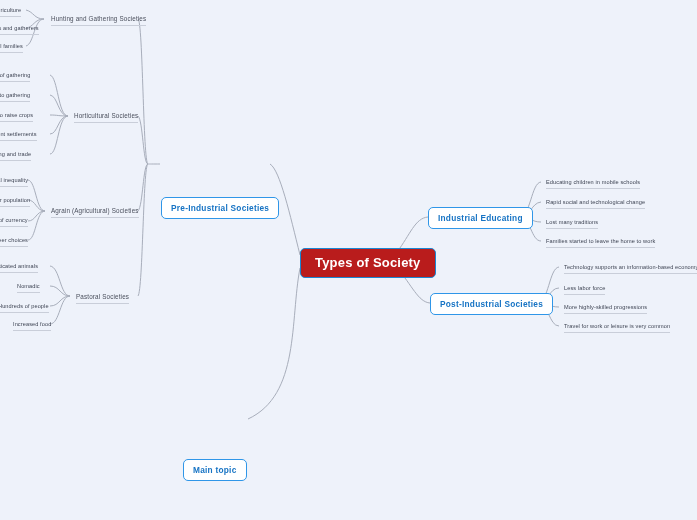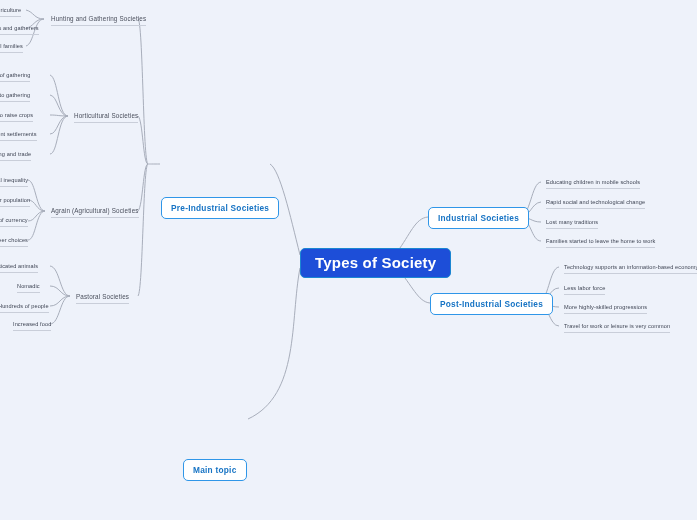--- a/index.html
+++ b/index.html
@@ -33,25 +33,25 @@
   }
 
   
   .node {
     position: absolute;
     box-sizing: border-box;
     white-space: nowrap;
   }
 
   .node.root {
-    background: #1d4ed8;
+    background: #b91c1c;
     color: #ffffff;
     border: 1px solid #1b86d2;
     border-radius: 5px;
-    font-size: 15px;
+    font-size: 13px;
     font-weight: bold;
     letter-spacing: .2px;
     padding: 7px 14px 8px 14px;
     line-height: 13px;
   }
 
   .node.branch {
     background: #ffffff;
     color: #1673c4;
     border: 1.3px solid #2f96e8;
@@ -227,21 +227,21 @@
   </div>
   <div class="node leaf" style="left:-5px; top:301px;">
     <span>Hundreds of people</span>
     <span class="underline"></span>
   </div>
   <div class="node leaf" style="left:10px; top:319px;">
     <span>Increased food</span>
     <span class="underline"></span>
   </div>
 
-  <div class="node branch" style="left:428px; top:207px;">Industrial Societies</div>
+  <div class="node branch" style="left:428px; top:207px;">Industrial Educating</div>
   <div class="node leaf" style="left:543px; top:177px;">
     <span>Educating children in mobile schools</span>
     <span class="underline"></span>
   </div>
   <div class="node leaf" style="left:543px; top:197px;">
     <span>Rapid social and technological change</span>
     <span class="underline"></span>
   </div>
   <div class="node leaf" style="left:543px; top:217px;">
     <span>Lost many traditions</span>

